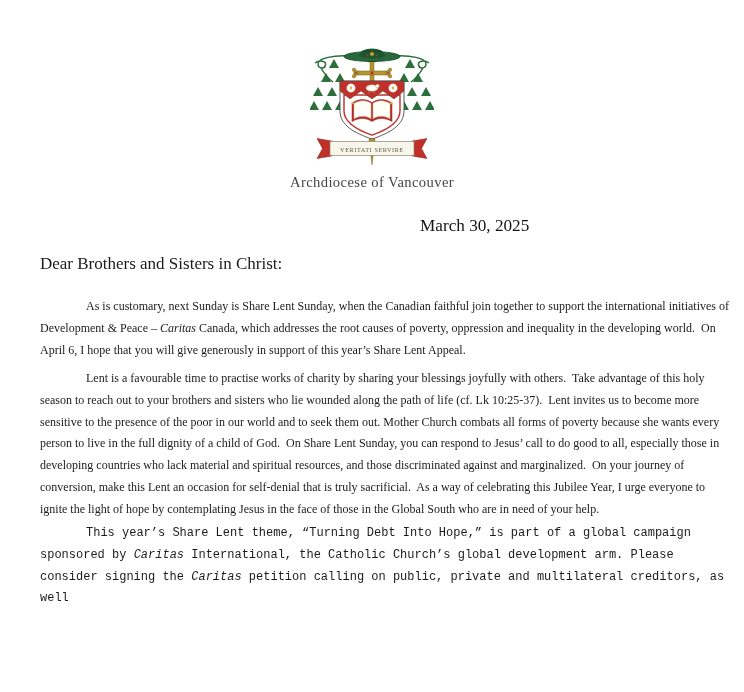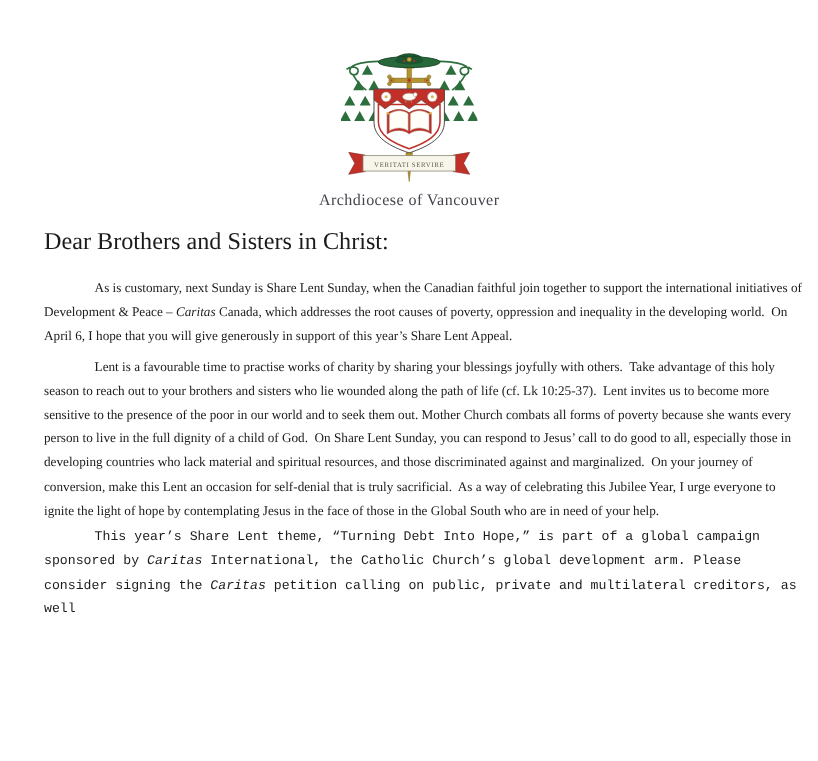--- a/index.html
+++ b/index.html
@@ -13,21 +13,21 @@
   .org-name {
     margin-top:4px; font-size:14.6px; line-height:19px;
     letter-spacing:0.4px; color:#45454d;
   }
   .date {
     margin-top:23px; padding-left:420px;
     font-size:17.2px; line-height:22px; color:#141414;
   }
   .salutation {
     margin-top:16px; padding:0 26px 0 40px;
-    font-size:22px; line-height:21.7px;
+    font-size:17px; line-height:21.7px;
   }
   .letter-body {
     padding:0 14px 0 40px;
     font-size:12px; line-height:21.7px;
   }
   .para { margin:7px 0 0 0; text-indent:46px; white-space:pre-wrap; }
   .letter-body .para:first-child { margin-top:21.5px; }
   .letter-body .para:last-child  { margin-top:3px;font-family:Liberation Mono, monospace; }
   .para em { font-style:italic; }
 </style>
@@ -133,20 +133,21 @@
         <ellipse cx="62" cy="10" rx="13" ry="3.6" fill="#1d5530"></ellipse>
         <circle cx="62" cy="9" r="2" fill="#c9a33b" stroke="#7a641c" stroke-width="0.4"></circle>
         <circle cx="57.5" cy="10.5" r="0.9" fill="#c03028"></circle>
         <circle cx="66.5" cy="10.5" r="0.9" fill="#c03028"></circle>
       </g>
     </svg>
 
     <div class="org-name">Archdiocese of Vancouver</div>
   </header>
 
+  <div class="date">March 30, 2025</div>
 
   <div class="salutation">Dear Brothers and Sisters in Christ:</div>
 
   <div class="letter-body">
       <p class="para"><span>As is customary, next Sunday is Share Lent Sunday, when the Canadian faithful join together to support the international initiatives of Development &amp; Peace – </span><em>Caritas</em><span> Canada, which addresses the root causes of poverty, oppression and inequality in the developing world.  On April 6, I hope that you will give generously in support of this year’s Share Lent Appeal.</span></p>
       <p class="para"><span>Lent is a favourable time to practise works of charity by sharing your blessings joyfully with others.  Take advantage of this holy season to reach out to your brothers and sisters who lie wounded along the path of life (cf. Lk 10:25-37).  Lent invites us to become more sensitive to the presence of the poor in our world and to seek them out. Mother Church combats all forms of poverty because she wants every person to live in the full dignity of a child of God.  On Share Lent Sunday, you can respond to Jesus’ call to do good to all, especially those in developing countries who lack material and spiritual resources, and those discriminated against and marginalized.  On your journey of conversion, make this Lent an occasion for self-denial that is truly sacrificial.  As a way of celebrating this Jubilee Year, I urge everyone to ignite the light of hope by contemplating Jesus in the face of those in the Global South who are in need of your help.</span></p>
       <p class="para"><span>This year’s Share Lent theme, “Turning Debt Into Hope,” is part of a global campaign sponsored by </span><em>Caritas</em><span> International, the Catholic Church’s global development arm. Please consider signing the </span><em>Caritas</em><span> petition calling on public, private and multilateral creditors, as well</span></p>
     </div>
 
 </div>

